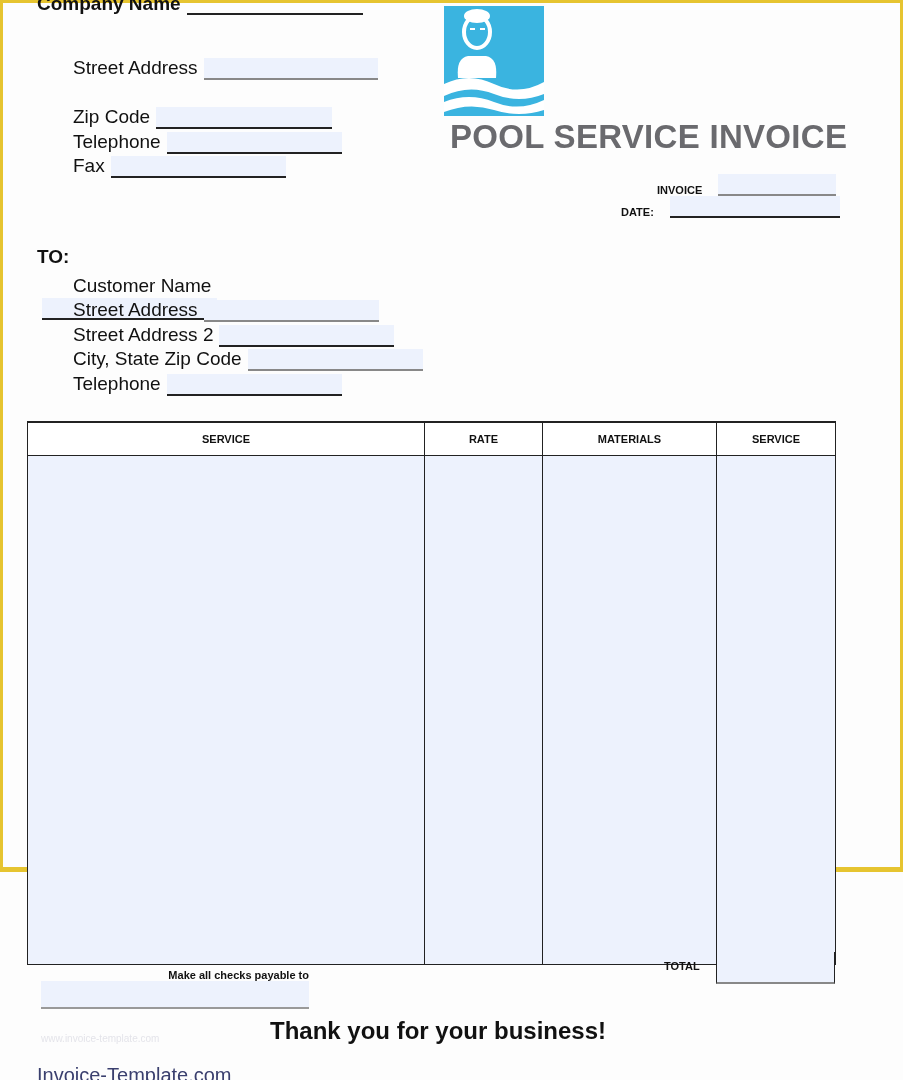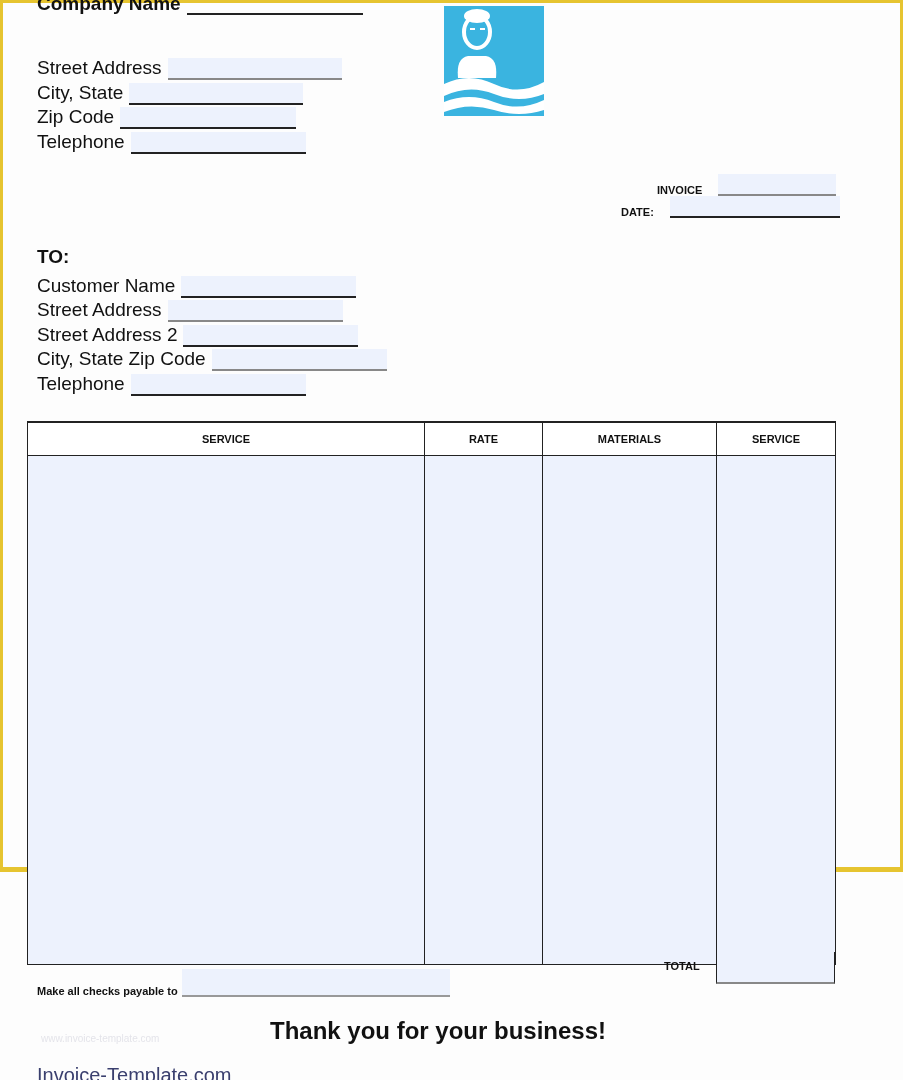--- a/index.html
+++ b/index.html
@@ -1,90 +1,91 @@
 <!DOCTYPE html>
 <html><head>
 <meta charset="utf-8">
 <style>
   html,body{margin:0;padding:0;}
   body{width:903px;height:1080px;overflow:hidden;background:#fdfdfd;font-family:"Liberation Sans",sans-serif;color:#111;}
   .frame{position:absolute;left:0;top:0;width:903px;height:872px;box-sizing:border-box;border:3px solid #e6c430;border-bottom-width:5px;background:#fdfdfd;}
   .field-row{position:absolute;left:34px;font-size:19px;line-height:24px;white-space:nowrap;display:flex;align-items:flex-end;}
-  .field-row .lbl{margin-right:6px;}
+  .field-row .lbl{margin-right:6px;margin-left:36px;}
   .line{display:inline-block;height:20px;border-bottom:2px solid #222;background:#edf2fd;}
   .line.light{border-bottom-color:#888;}
   .logo{position:absolute;left:441px;top:3px;width:100px;height:110px;background:#3ab4e0;overflow:hidden;}
   .title{position:absolute;left:447px;top:115px;font-size:33px;font-weight:bold;color:#6a6a6e;letter-spacing:0.3px;}
   .small-row{position:absolute;font-size:11px;font-weight:bold;display:flex;align-items:flex-end;}
   .small-row .lbl{margin-right:16px;}
   .to{position:absolute;left:34px;top:243px;font-size:19px;font-weight:bold;}
   table.items{position:absolute;left:24px;top:410px;width:808px;border-collapse:collapse;table-layout:fixed;margin-top:8px;}
   table.items th{height:30px;border:1.5px solid #222;border-top-width:2.5px;font-size:11px;font-weight:bold;background:#fff;}
   table.items td{height:506px;border-left:1.5px solid #222;border-right:1.5px solid #222;border-bottom:1.5px solid #222;background:#edf2fd;}
   .total-lbl{position:absolute;left:661px;top:957px;font-size:11px;font-weight:bold;text-align:right;}
   .total-box{position:absolute;left:713px;top:949px;width:117px;height:30px;background:#edf2fd;border-left:1.5px solid #222;border-right:1.5px solid #222;border-bottom:2px solid #888;}
-  .checks{position:absolute;left:34px;top:966px;font-size:11px;font-weight:bold;display:flex;align-items:flex-end;}
+  .checks{position:absolute;left:34px;top:966px;font-size:11px;font-weight:bold;display:flex;align-items:flex-end;flex-direction:column;}
   .checks .line{height:26px;width:268px;border-bottom:2px solid #999;margin-left:4px;}
   .thanks{position:absolute;left:0;width:870px;top:1014px;text-align:center;font-size:24px;font-weight:bold;}
   .faint{position:absolute;left:38px;top:1030px;font-size:10px;color:#e4e4ea;}
   .brand{position:absolute;left:34px;top:1061px;font-size:20px;color:#3a3f6e;}
   .company{position:absolute;left:34px;top:-10px;font-size:19px;font-weight:bold;display:flex;align-items:flex-end;}
 </style>
 </head>
 <body>
 
 <div class="frame">
 
   <div class="company">
     <span>Company Name</span>
     <span class="line" style="width:176px;margin-left:6px;background:transparent;"></span>
   </div>
 
   <div class="field-row" style="top:53px;">
     <span class="lbl">Street Address</span>
     <span class="line light" style="width:174px;"></span>
   </div>
-  <div class="field-row" style="top:78px;">
-    <span class="lbl">City, State</span>
-    <span class="line" style="width:174px;"></span>
-  </div>
   <div class="field-row" style="top:102px;">
     <span class="lbl">Zip Code</span>
     <span class="line" style="width:176px;"></span>
   </div>
   <div class="field-row" style="top:127px;">
     <span class="lbl">Telephone</span>
+    <span class="line" style="width:175px;"></span>
+  </div>
+  <div class="field-row" style="top:151px;">
+    <span class="lbl">Fax</span>
     <span class="line" style="width:175px;"></span>
   </div>
 
   <div class="logo">
     <svg width="100" height="110" viewBox="0 0 100 110">
       <ellipse cx="33" cy="10" rx="13" ry="7" fill="#fff"></ellipse>
       <ellipse cx="33" cy="26" rx="13" ry="16" fill="none" stroke="#fff" stroke-width="4"></ellipse>
       <rect x="26" y="22" width="5" height="2" fill="#fff"></rect>
       <rect x="36" y="22" width="5" height="2" fill="#fff"></rect>
       <path d="M14 72 Q12 52 24 50 L42 50 Q54 52 52 72 Z" fill="#fff"></path>
       <path d="M0 78 Q25 66 50 78 T100 76 L100 88 Q75 98 50 88 T0 90 Z" fill="#fff"></path>
       <path d="M0 96 Q25 86 50 96 T100 94 L100 104 Q75 112 50 104 T0 106 Z" fill="#fff"></path>
     </svg>
   </div>
 
+  <div class="title">POOL SERVICE INVOICE</div>
 
   <div class="small-row" style="left:654px;top:171px;">
     <span class="lbl">INVOICE</span>
     <span class="line light" style="width:118px;"></span>
   </div>
   <div class="small-row" style="left:618px;top:193px;">
     <span class="lbl">DATE:</span>
     <span class="line" style="width:170px;"></span>
   </div>
 
   <div class="to">TO:</div>
 
-  <div class="field-row" style="top:271px;">
+  <div class="field-row" style="top:271px;flex-direction:column;">
     <span class="lbl">Customer Name</span>
     <span class="line" style="width:175px;"></span>
   </div>
   <div class="field-row" style="top:295px;">
     <span class="lbl">Street Address</span>
     <span class="line light" style="width:175px;"></span>
   </div>
   <div class="field-row" style="top:320px;">
     <span class="lbl">Street Address 2</span>
     <span class="line" style="width:175px;"></span>

